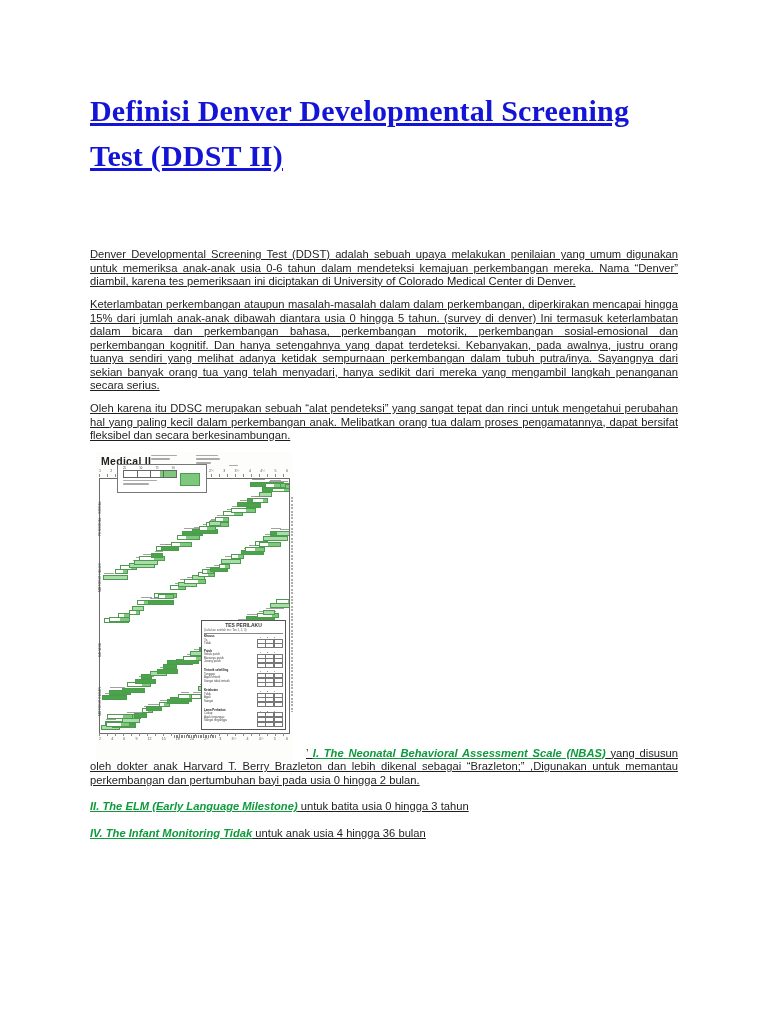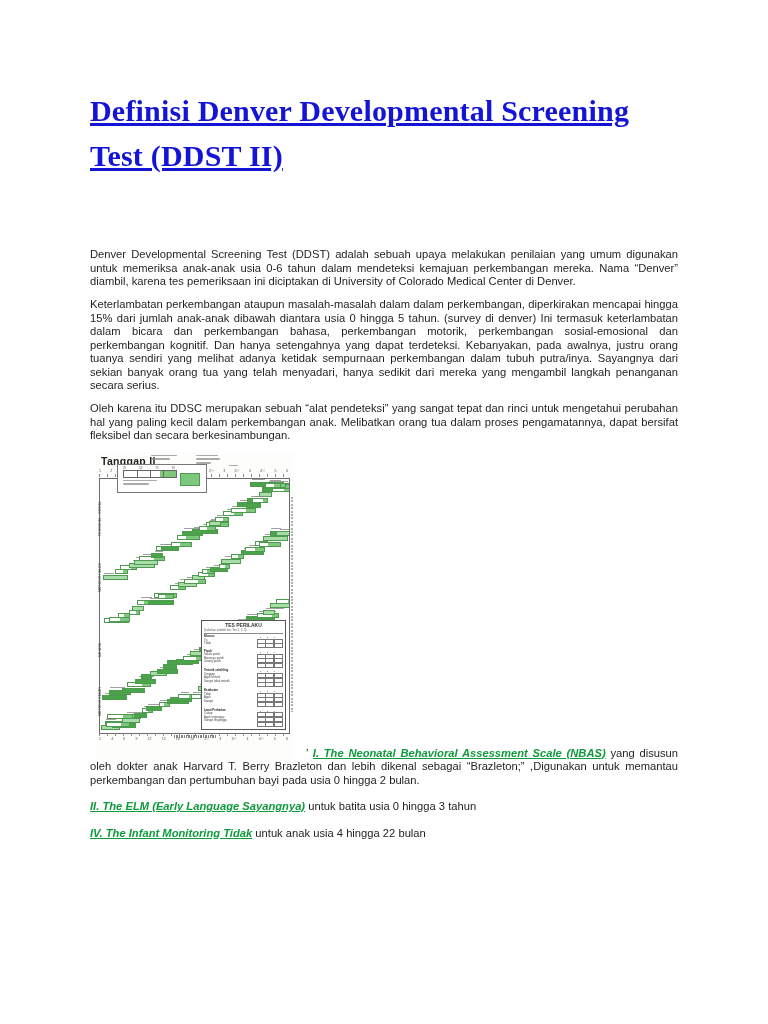--- a/index.html
+++ b/index.html
@@ -1,20 +1,20 @@
 <!DOCTYPE html>
 <html><head>
 <meta charset="utf-8">
 <style>
   html,body{margin:0;padding:0;}
   body{
     width:768px;height:1024px;background:#ffffff;overflow:hidden;
     font-family:"Liberation Sans", sans-serif;color:#1f1f1f;
   }
-  .content{box-sizing:border-box;width:768px;padding:88px 90px 0 90px;}
+  .content{box-sizing:border-box;width:768px;padding:88px 90px 0 90px;text-decoration:underline;}
   h1.doc-title{
     font-family:"Liberation Serif", serif;
     font-size:30px;line-height:45px;font-weight:bold;
     color:#1414d6;text-decoration:underline;
     margin:0;width:582px;letter-spacing:0.2px;
   }
   p.body{
     font-size:11.2px;line-height:13.5px;text-align:justify;
     margin:9.5px 0 0 0;width:588px;color:#1f1f1f;
   }
@@ -97,21 +97,21 @@
   <h1 class="doc-title" style="color: rgb(20, 20, 214);">Definisi Denver Developmental Screening Test (DDST II)</h1>
 
   <p class="body first">Denver Developmental Screening Test (DDST) adalah sebuah upaya melakukan penilaian yang umum digunakan untuk memeriksa anak-anak usia 0-6 tahun dalam mendeteksi kemajuan perkembangan mereka. Nama “Denver” diambil, karena tes pemeriksaan ini diciptakan di University of Colorado Medical Center di Denver.</p>
 
   <p class="body">Keterlambatan perkembangan ataupun masalah-masalah dalam dalam perkembangan, diperkirakan mencapai hingga 15% dari jumlah anak-anak dibawah diantara usia 0 hingga 5 tahun. (survey di denver) Ini termasuk keterlambatan dalam bicara dan perkembangan bahasa, perkembangan motorik, perkembangan sosial-emosional dan perkembangan kognitif. Dan hanya setengahnya yang dapat terdeteksi. Kebanyakan, pada awalnya, justru orang tuanya sendiri yang melihat adanya ketidak sempurnaan perkembangan dalam tubuh putra/inya. Sayangnya dari sekian banyak orang tua yang telah menyadari, hanya sedikit dari mereka yang mengambil langkah penanganan secara serius.</p>
 
   <p class="body">Oleh karena itu DDSC merupakan sebuah “alat pendeteksi” yang sangat tepat dan rinci untuk mengetahui perubahan hal yang paling kecil dalam perkembangan anak. Melibatkan orang tua dalam proses pengamatannya, dapat bersifat fleksibel dan secara berkesinambungan.</p>
 
 
   <div class="figure" id="denver-figure">
-    <div class="fig-title">Tanggap II</div>
+    <div class="fig-title">Medical II</div>
     <div class="hdr-cluster" style="left:55px;width:27px;">
       <div class="smudge" style="width:26px;"></div>
       <div class="smudge" style="width:19px;"></div>
     </div>
     <div class="hdr-cluster" style="left:100px;width:24px;">
       <div class="smudge" style="width:22px;"></div>
       <div class="smudge" style="width:24px;"></div>
       <div class="smudge" style="width:15px;"></div>
     </div>
     <div class="hdr-cluster" style="left:133px;top:13px;width:10px;">
@@ -494,18 +494,18 @@
               <div class="gcell"></div>
               <div class="gcell"></div>
             </div>
           </div>
         </div>
       </div>
   </div>
 
   <p class="body nbas"><span class="quote-mark">’ </span><span class="green-link" style="color: rgb(15, 154, 60);">I.  The Neonatal Behavioral Assessment Scale (NBAS)</span><span> yang disusun oleh dokter anak Harvard T. Berry Brazleton dan lebih dikenal sebagai “Brazleton;” ,Digunakan untuk memantau perkembangan dan pertumbuhan bayi pada usia 0 hingga 2 bulan.</span></p>
 
-  <p class="body spaced"><span class="green-link" style="color: rgb(15, 154, 60);">II. The ELM (Early Language Sayangnya)</span><span> untuk batita usia 0 hingga 3 tahun</span></p>
-
-
-  <p class="body spaced"><span class="green-link" style="color: rgb(15, 154, 60);">IV. The Infant Monitoring Tidak</span><span> untuk anak usia 4 hingga 22 bulan</span></p>
+  <p class="body spaced"><span class="green-link" style="color: rgb(15, 154, 60);">II. The ELM (Early Language Milestone)</span><span> untuk batita usia 0 hingga 3 tahun</span></p>
+
+
+  <p class="body spaced"><span class="green-link" style="color: rgb(15, 154, 60);">IV. The Infant Monitoring Tidak</span><span> untuk anak usia 4 hingga 36 bulan</span></p>
 
 </div>
 
 </body></html>

